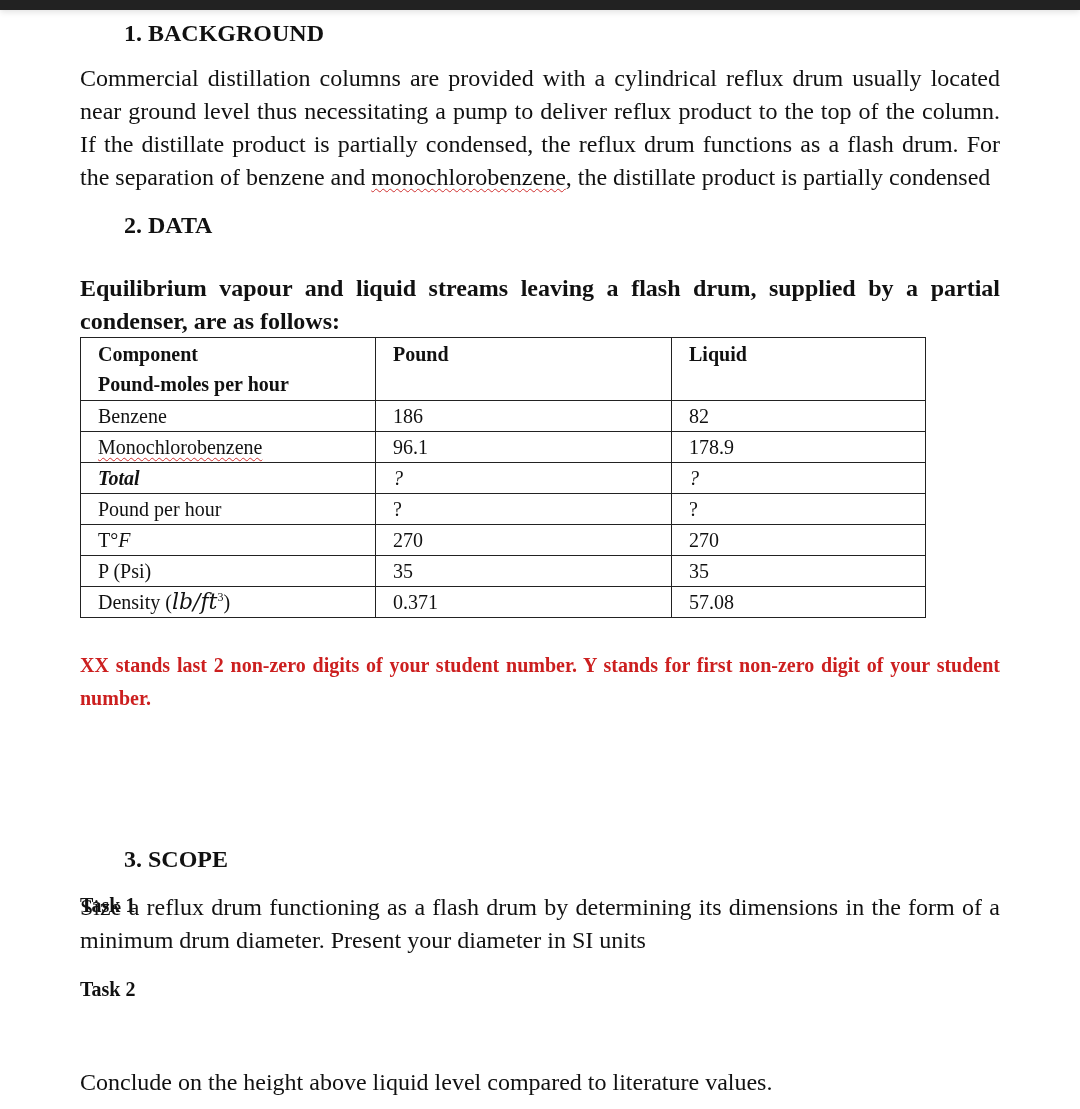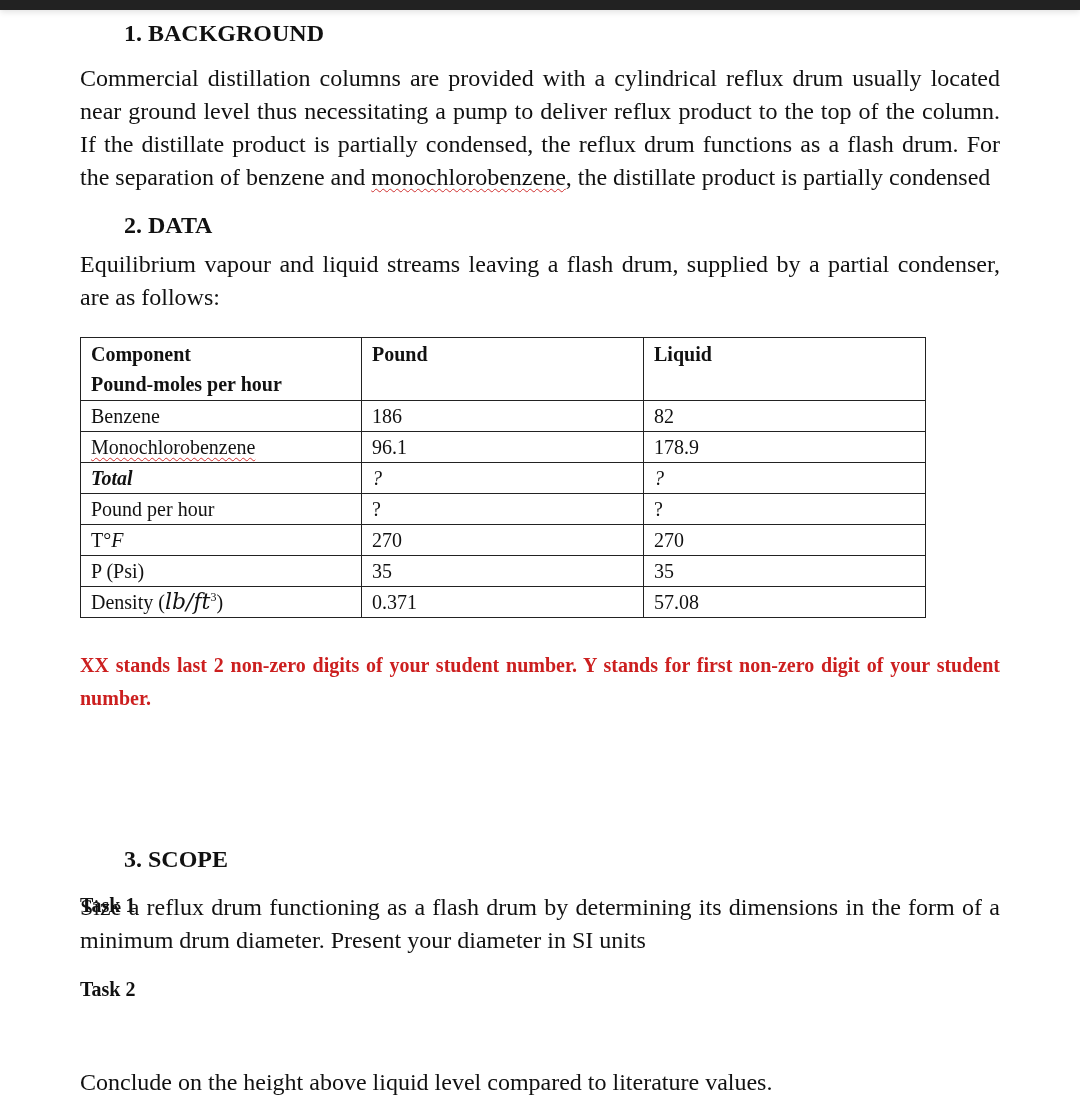--- a/index.html
+++ b/index.html
@@ -12,42 +12,42 @@
     .page { position: absolute; left: 80px; top: 0; width: 920px; }
     .h { position: absolute; left: 0; font-weight: bold; font-size: 24px; white-space: nowrap; margin-left: 44px; }
     .para { position: absolute; left: 0; width: 920px; font-size: 24px; line-height: 33px; text-align: justify; text-align-last: left; }
     .squiggle { text-decoration: underline wavy #d03030; text-decoration-thickness: 1px; text-underline-offset: 3px; }
     .italic { font-style: italic; }
     table.data {
       position: absolute; left: 0; top: 337px; width: 846px;
       border-collapse: collapse; font-size: 20px;
     }
     table.data td {
-      border: 1px solid #222; padding: 0 10px; vertical-align: top; height: 30px; line-height: 30px;
+      border: 1px solid #222; padding: 0 17px; vertical-align: top; height: 30px; line-height: 30px;
     }
     table.data tr.head td { height: 61px; line-height: 30px; padding-top: 1px; font-weight: bold; }
     table.data td.c0 { width: 260px; }
     table.data td.c1 { width: 261px; }
     .note { position: absolute; left: 0; top: 649px; width: 920px; font-size: 20px; line-height: 33px; color: #cc1f1f; font-weight: bold; text-align: justify; text-align-last: left; }
     .task { position: absolute; left: 0; font-size: 20px; font-weight: bold; }
   </style>
 </head>
 <body>
 
 <div class="topbar"></div>
 
 <div class="page">
 
   <div class="h" style="top:20px;">1. BACKGROUND</div>
 
   <div class="para" style="top:62px;"><span>Commercial distillation columns are provided with a cylindrical reflux drum usually located near ground level thus necessitating a pump to deliver reflux product to the top of the column. If the distillate product is partially condensed, the reflux drum functions as a flash drum. For the separation of benzene and </span><span class="squiggle">monochlorobenzene</span><span>, the distillate product is partially condensed</span></div>
 
   <div class="h" style="top:212px;">2. DATA</div>
 
-  <div class="para" style="top:248px;">Equilibrium vapour and liquid streams leaving a flash drum, supplied by a partial condenser, are as follows:</div>
+  <div class="para" style="top:272px;font-weight:bold;">Equilibrium vapour and liquid streams leaving a flash drum, supplied by a partial condenser, are as follows:</div>
 
   <table class="data">
     <tbody>
         <tr class="head">
       <td class="c0"><span>Component</span><br><span>Pound-moles per hour</span></td>
       <td class="c1">Pound</td>
       <td>Liquid</td>
     </tr>
     <tr>
       <td class="c0">Benzene</td>

